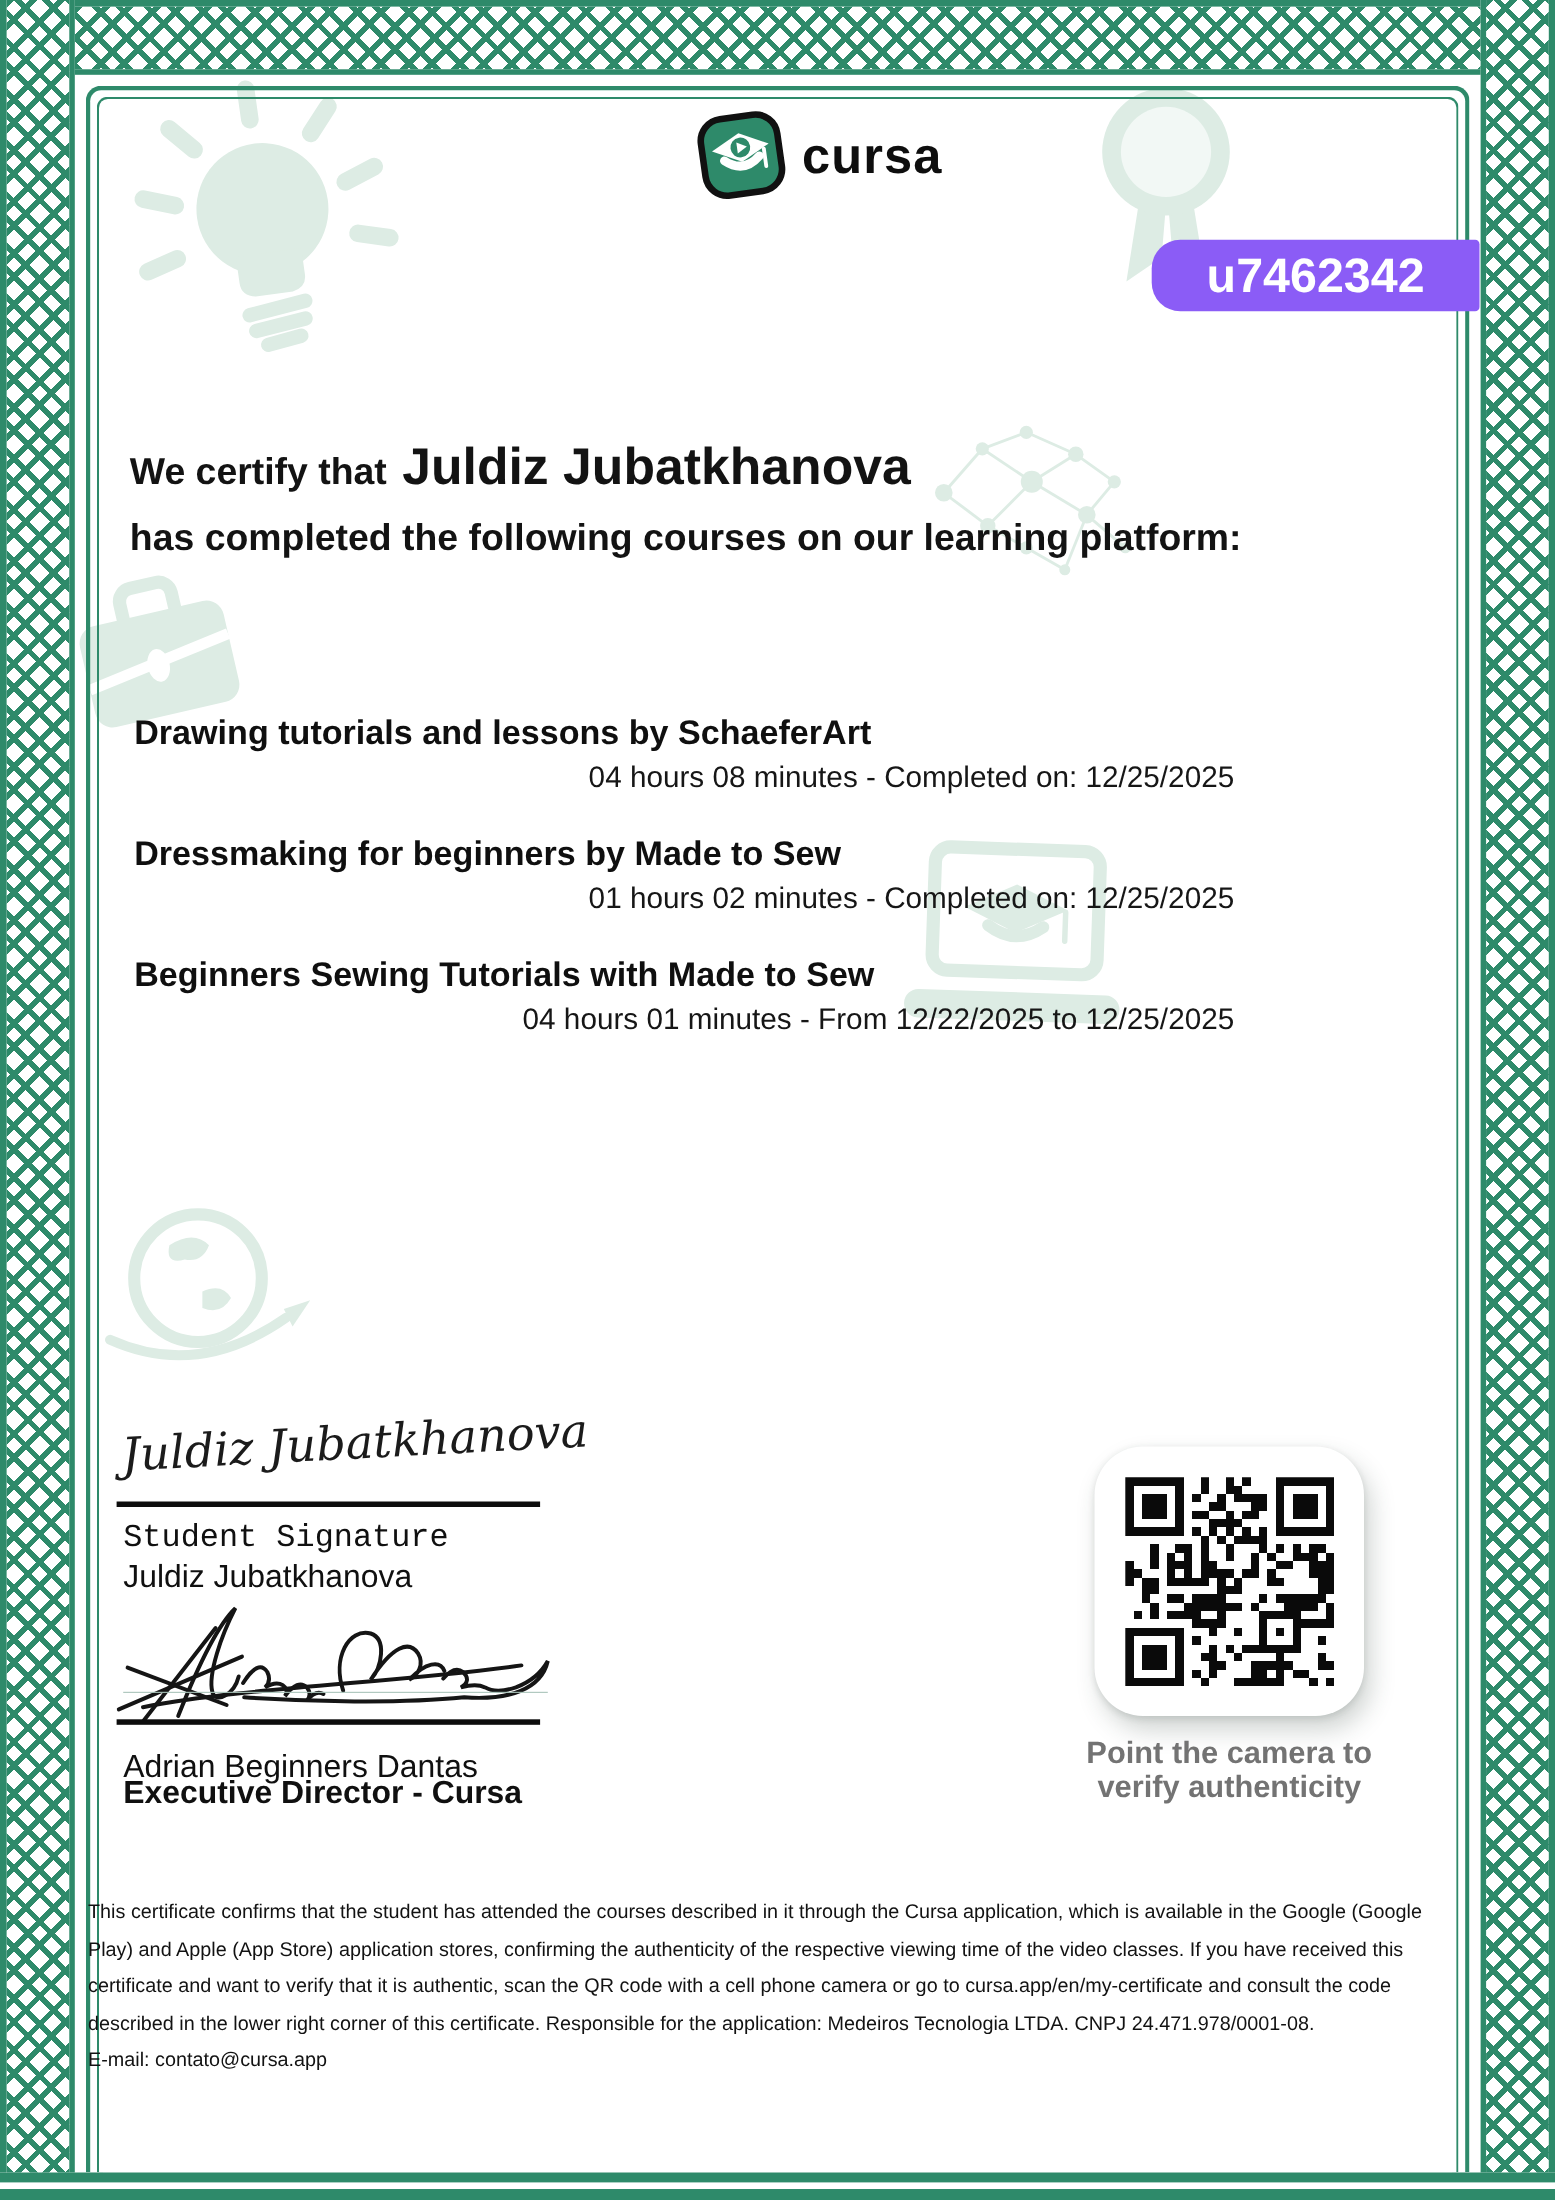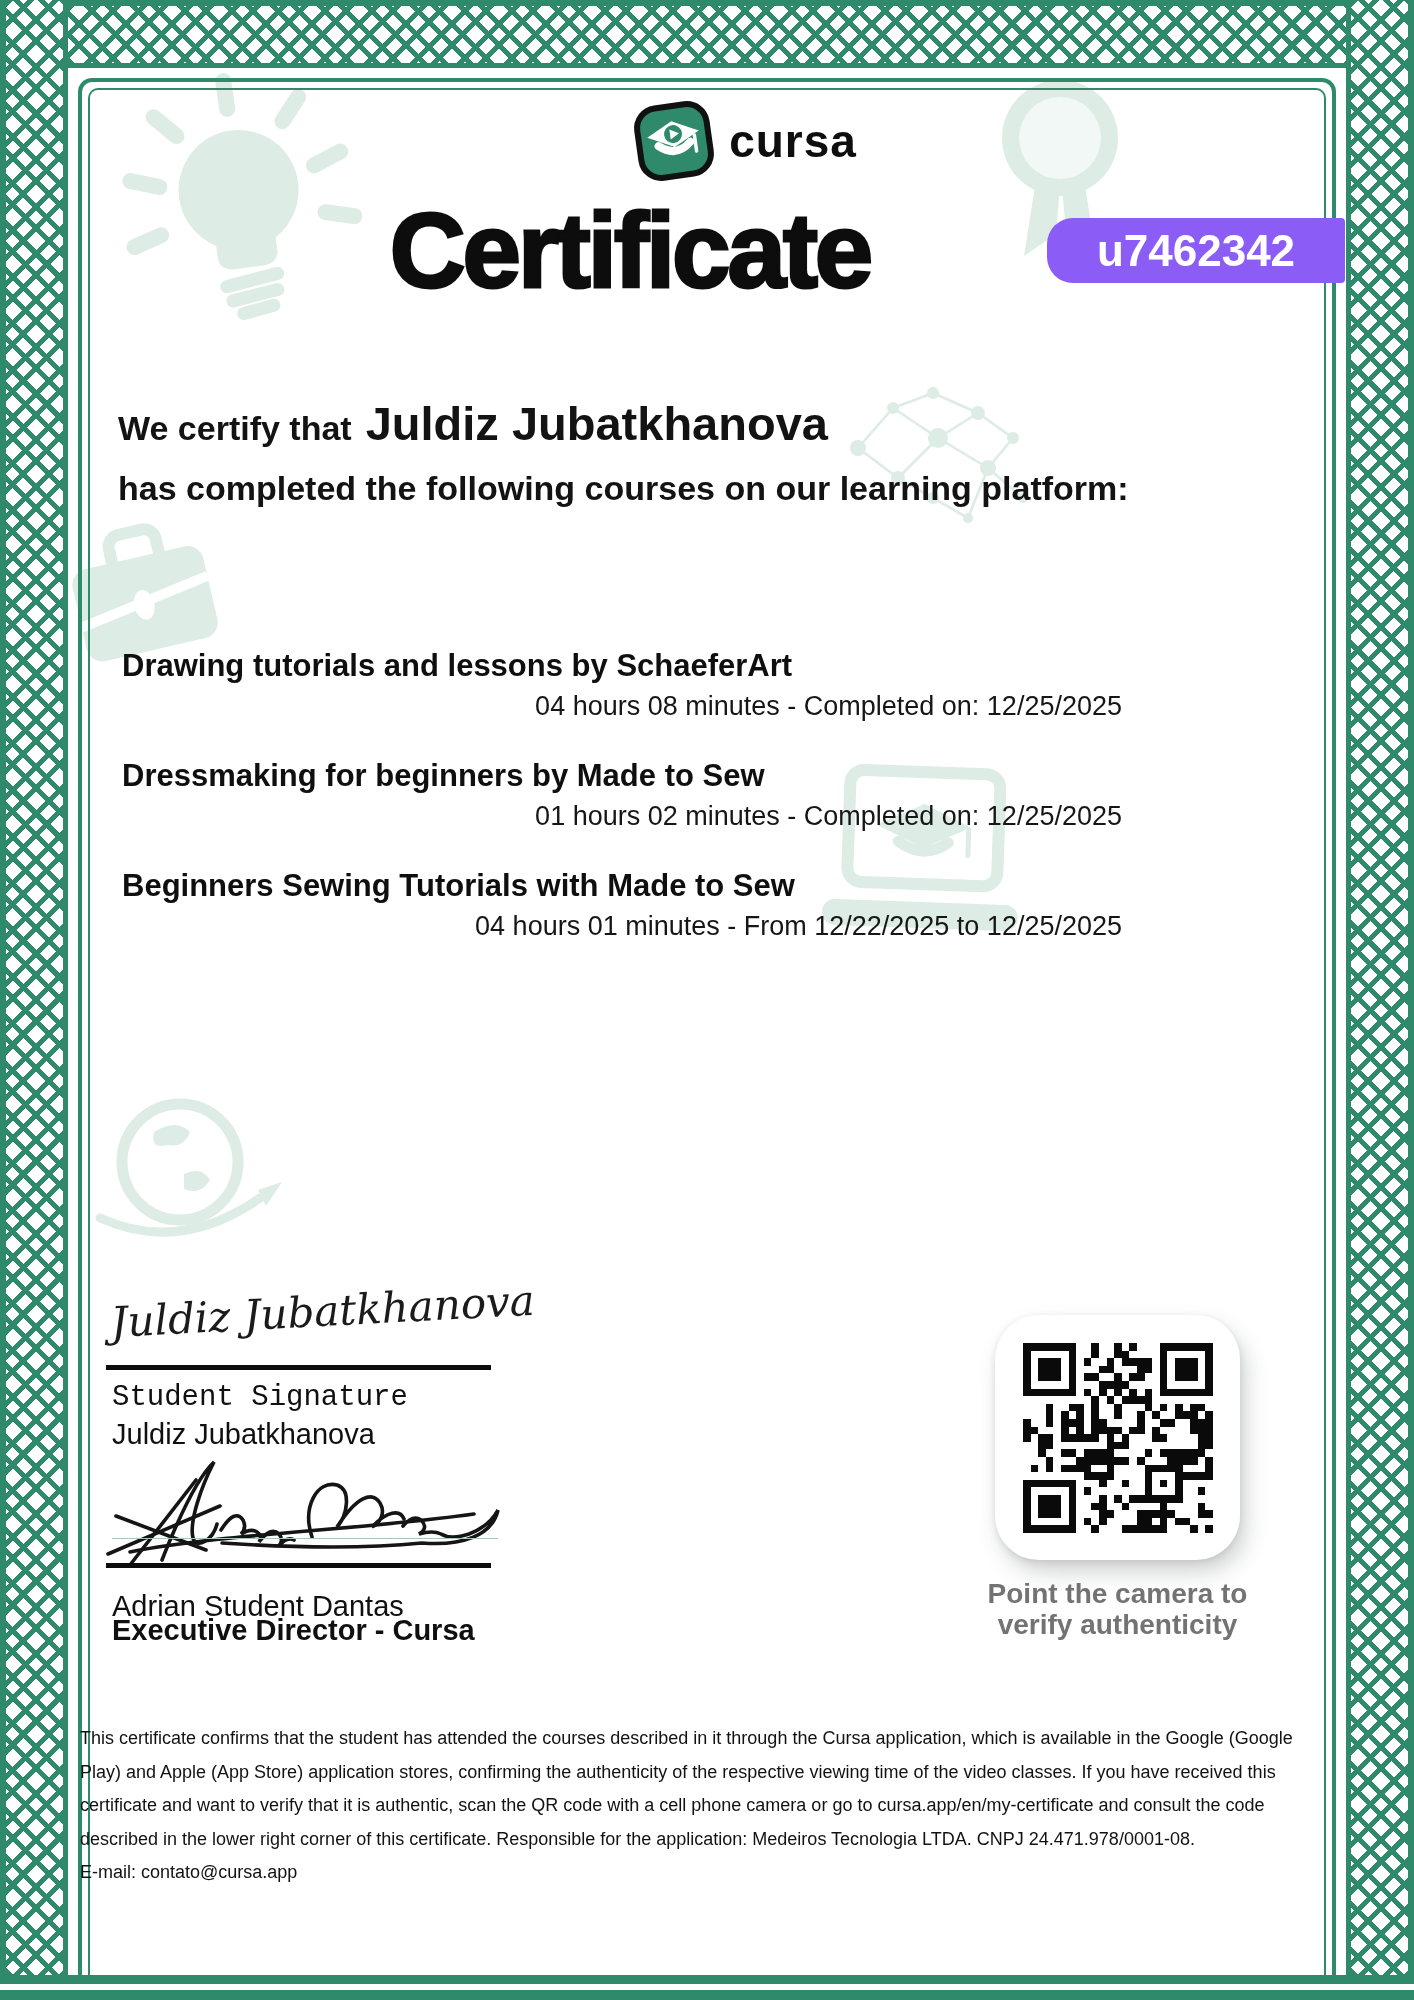--- a/index.html
+++ b/index.html
@@ -173,21 +173,20 @@
         <polygon points="43,23 69,36 43,49 17,36" fill="#ffffff"></polygon>
         <circle cx="43" cy="36" r="9" fill="#2E8A6A"></circle>
         <polygon points="40,31 49,36 40,41" fill="#ffffff"></polygon>
         <path d="M27 46 Q43 60 59 46" stroke="#ffffff" stroke-width="8" fill="none" stroke-linecap="round"></path>
         <line x1="64" y1="40" x2="64" y2="56" stroke="#ffffff" stroke-width="3.5" stroke-linecap="round"></line>
       </g>
     </svg>
     <span class="brand-word">cursa</span>
   </div>
 
-  <div class="cert-title">Certificate</div>
 
   <div class="badge">u7462342</div>
 
   <div class="statement">
     <div class="line1">
       <span class="prefix">We certify that</span>
       <span class="student">Juldiz Jubatkhanova</span>
     </div>
     <div class="line2">has completed the following courses on our learning platform:</div>
   </div>
@@ -219,21 +218,21 @@
       <path d="M8 102 L 120 54"></path>
       <path d="M30 113 L 96 28"></path>
       <path d="M121 78 q 14 -22 22 -10 q 4 8 -2 14 q 10 -6 16 -2 q 6 4 2 10 q 12 -16 20 -8 q 5 6 0 12 q 8 -10 15 -6"></path>
       <path d="M212 85 C 202 55 217 28 237 33 C 252 38 247 64 237 75 C 257 44 272 39 280 51 C 286 61 280 71 272 75 C 287 59 300 57 304 67"></path>
       <path d="M303 74 q 10 -12 18 -6 q 8 8 -2 14 q 14 -4 22 0 q 10 6 28 0 C 382 77 392 69 398 58 C 392 84 362 94 322 91 C 262 97 182 95 122 91"></path>
       <path d="M30 100 C 120 82 260 78 374 62"></path>
     </g>
   </svg>
   <div class="sig-thin"></div>
   <div class="sig-line s2"></div>
-  <div class="sig-label" style="top:1588px;">Adrian Student Dantas</div>
+  <div class="sig-label" style="top:1588px;">Adrian Beginners Dantas</div>
   <div class="sig-label" style="top:1612px;font-weight:bold;">Executive Director - Cursa</div>
 
   <div class="qr-card">
     <svg id="qr" width="190" height="190" viewBox="0 0 25 25" style="shape-rendering:crispEdges;">
         <rect x="0" y="0" width="1" height="1" fill="#0a0a0a"></rect>
         <rect x="1" y="0" width="1" height="1" fill="#0a0a0a"></rect>
         <rect x="2" y="0" width="1" height="1" fill="#0a0a0a"></rect>
         <rect x="3" y="0" width="1" height="1" fill="#0a0a0a"></rect>
         <rect x="4" y="0" width="1" height="1" fill="#0a0a0a"></rect>
         <rect x="5" y="0" width="1" height="1" fill="#0a0a0a"></rect>

